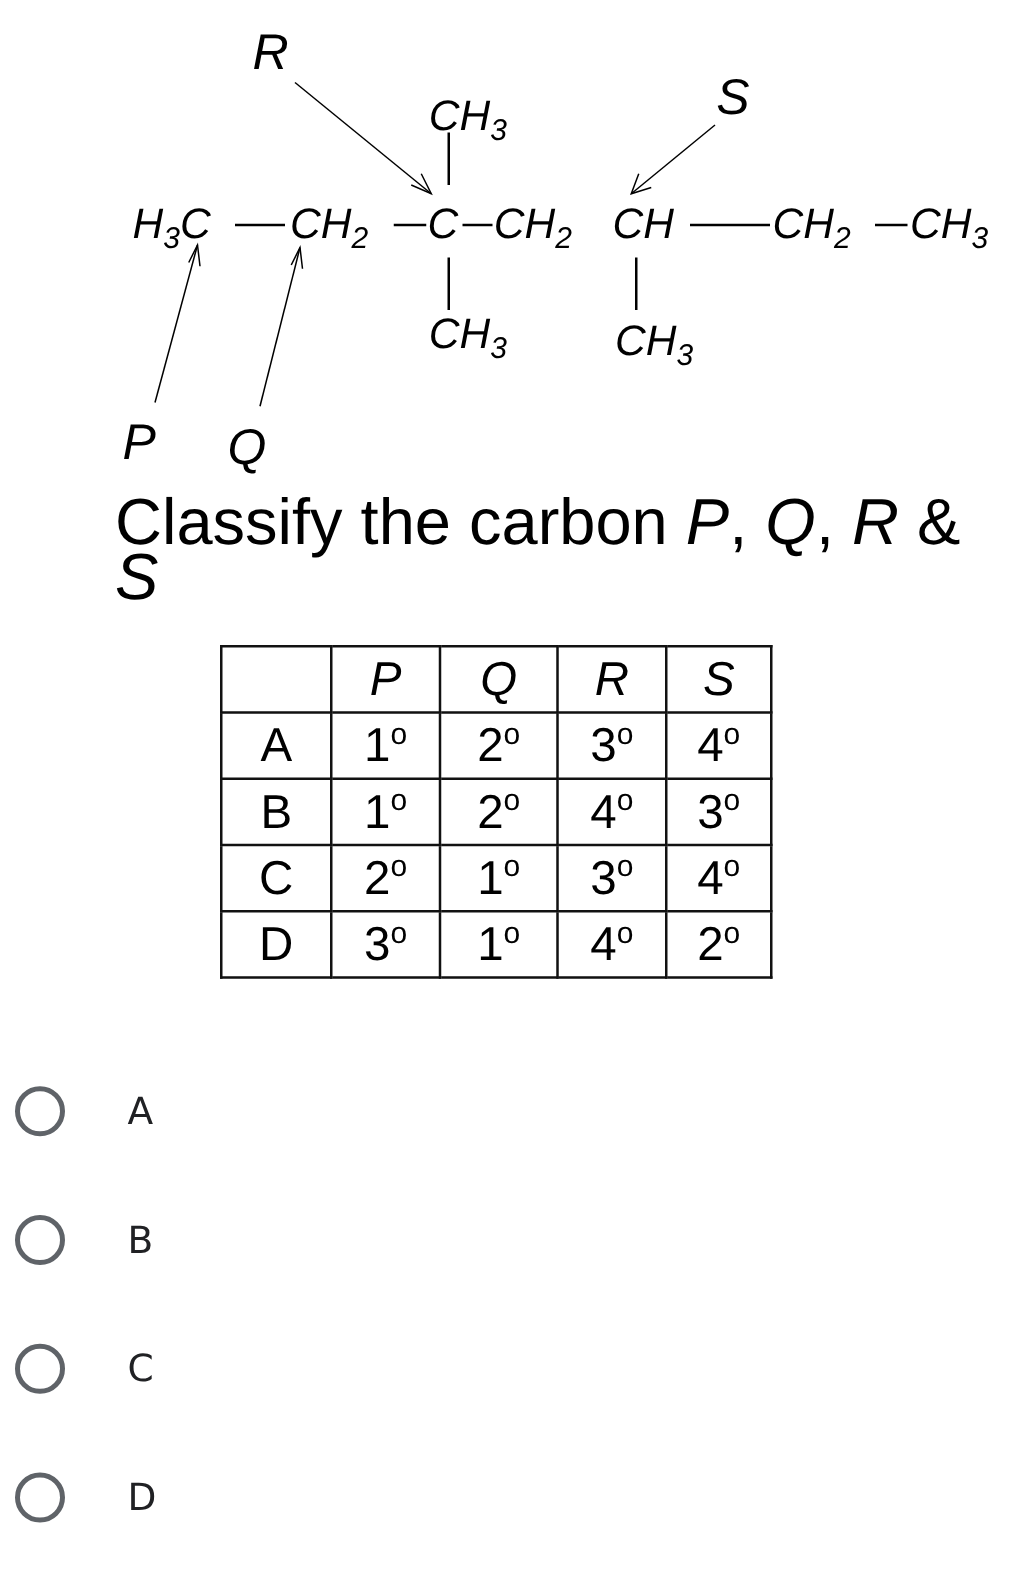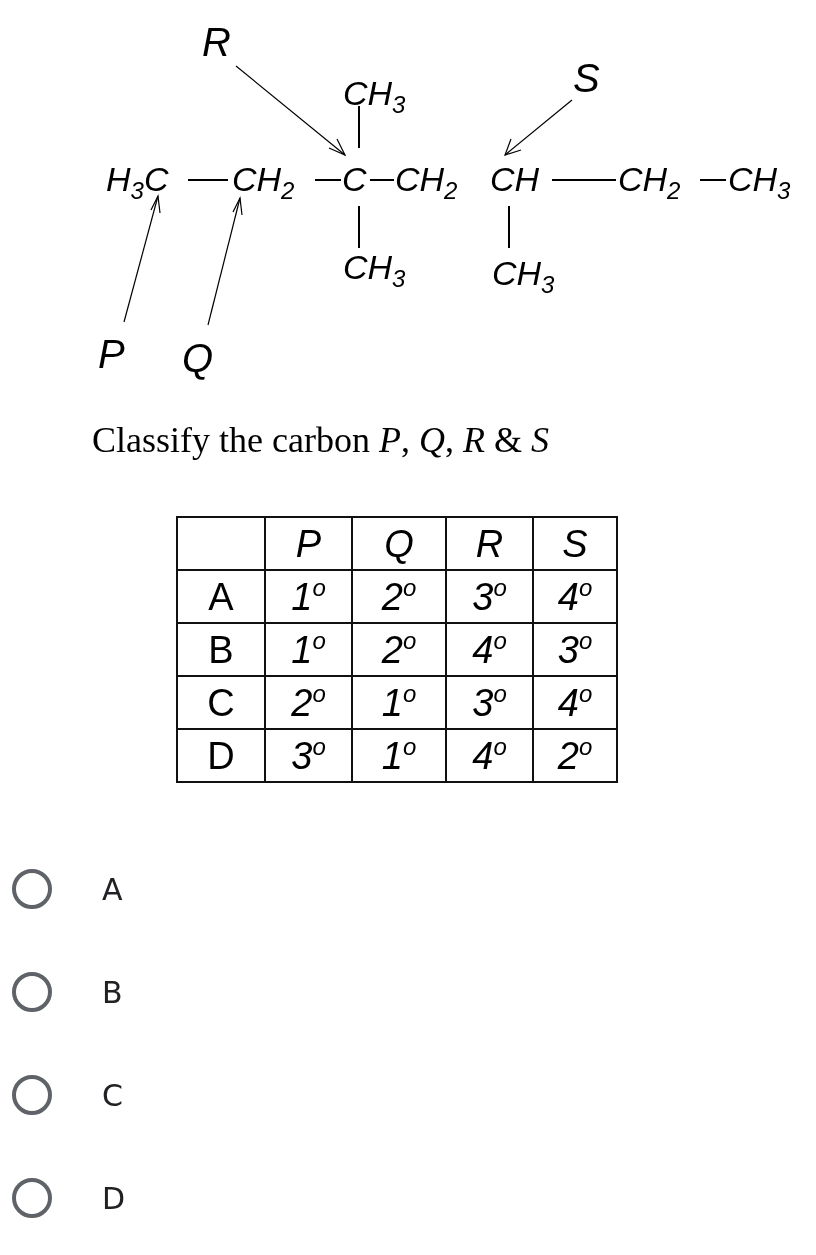--- a/index.html
+++ b/index.html
@@ -6,27 +6,27 @@
   body { width:816px; height:1255px; position:relative; overflow:hidden;
          font-family:"Liberation Sans", sans-serif; color:#000; }
   .figure { position:absolute; left:0; top:0; width:816px; height:800px; }
   .abs { position:absolute; white-space:nowrap; }
   .chem { font-size:34px; line-height:34px;font-style:italic; }
   .chem sub { font-size:24px; vertical-align:-8px; line-height:0; }
   .lbl { font-size:40px; font-style:italic; line-height:40px; }
   .bond-h { position:absolute; height:2px; background:#000; }
   .bond-v { position:absolute; width:2px; background:#000; }
   svg.arrows { position:absolute; left:0; top:0; }
-  .question { position:absolute; left:92px; top:418px; font-size:36px; line-height:44px;font-family:Liberation Serif, serif; }
+  .question { position:absolute; left:92px; top:396px; font-size:52px; line-height:44px; }
   .question i { font-style:italic; }
   table.grid { position:absolute; left:176px; top:516px; border-collapse:collapse; }
   table.grid td { border:2px solid #111; height:51px; padding:0; text-align:center;
                   font-size:38px; line-height:38px; }
   table.grid td.h { font-style:italic; }
-  table.grid td.v { font-style:italic; }
+  table.grid td.v { }
   table.grid td.v sup { font-size:24px; vertical-align:14px; line-height:0; }
   .c0 { width:86px; } .c1 { width:85px; } .c2 { width:92px; } .c3 { width:85px; } .c4 { width:82px; }
   .options { position:absolute; left:0; top:862px; }
   .opt { position:absolute; left:10px; height:50px; width:300px; display:flex; align-items:center; cursor:pointer; }
   .radio { width:40px; height:40px; border:4px solid #5f6368; border-radius:50%; box-sizing:border-box; margin-left:2px; }
   .opt-label { margin-left:50px; font-size:30px; color:#202124; font-family:"DejaVu Sans", sans-serif; }
 </style>
 </head>
 <body>
 

